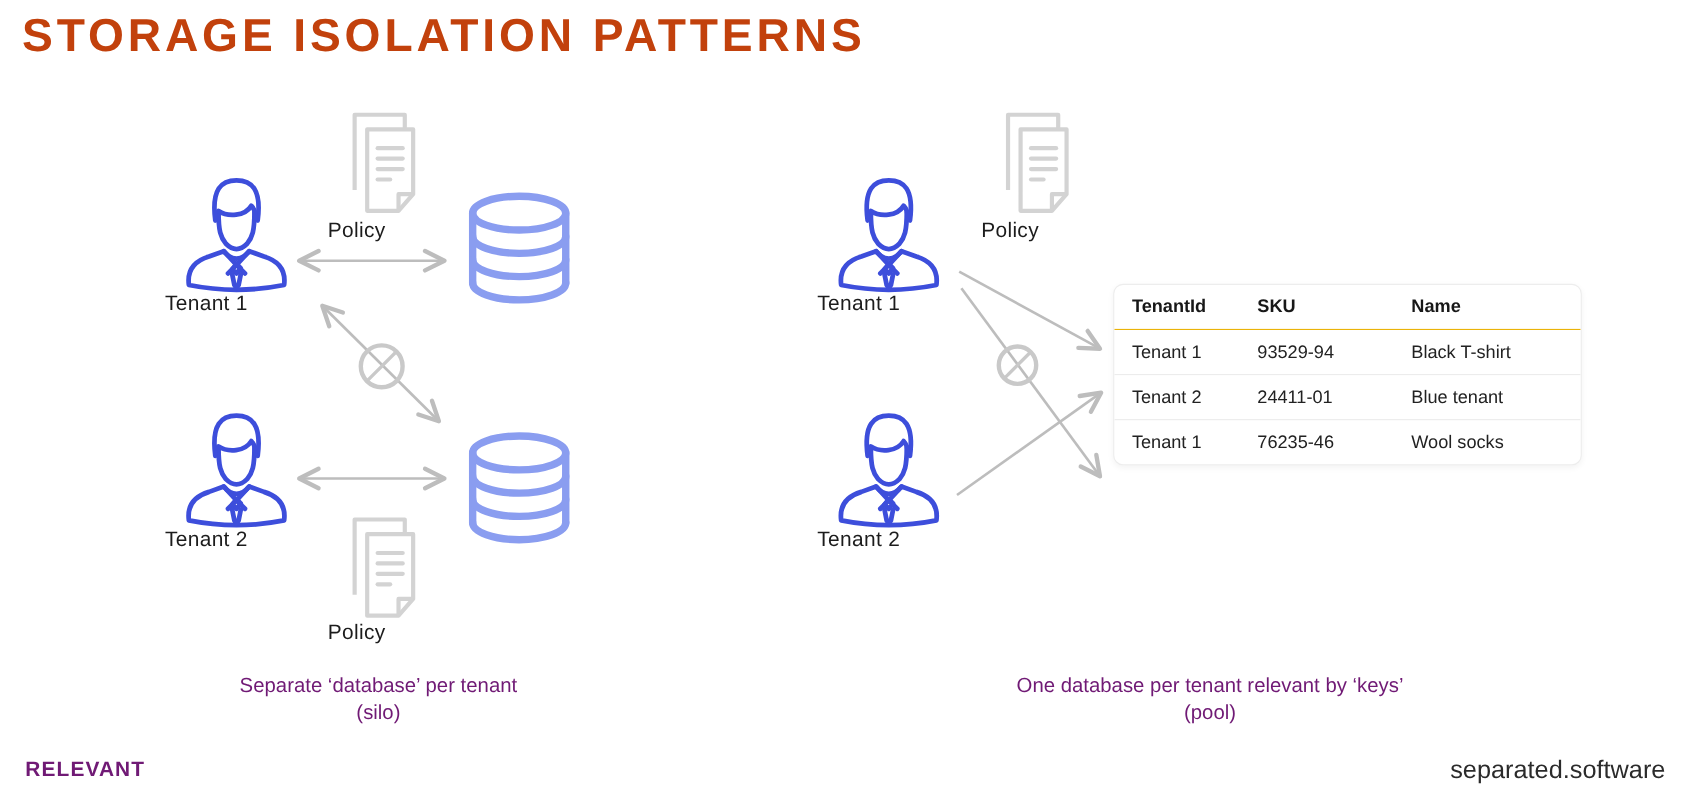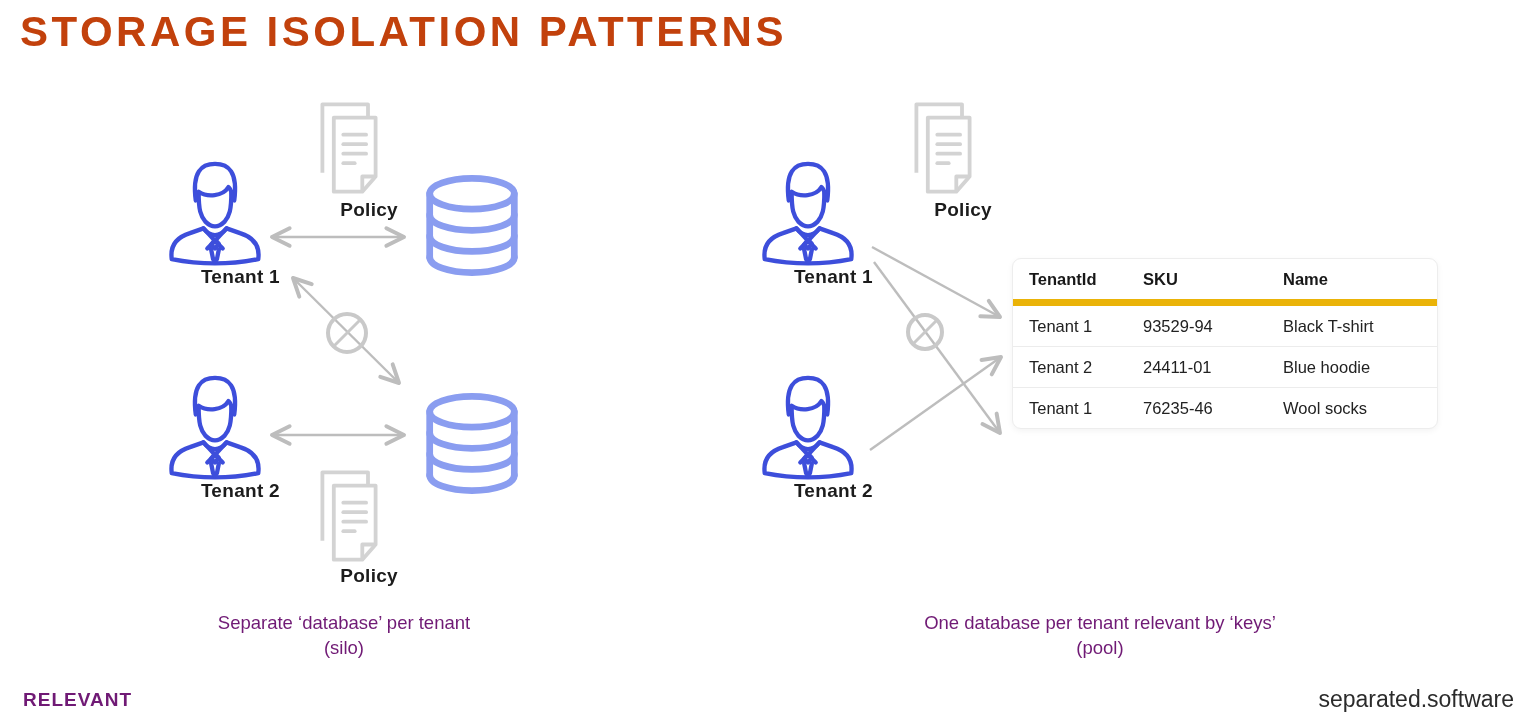--- a/index.html
+++ b/index.html
@@ -10,38 +10,38 @@
   .abs{position:absolute;}
   .title{
     left:20px;top:8px;font-size:42px;font-weight:700;letter-spacing:3.5px;
     color:#c2410c;white-space:nowrap;
   }
   .connectors{left:0;top:0;width:1536px;height:722px;pointer-events:none;}
   .icon svg{display:block;width:100%;height:100%;}
   .person{color:#3d4edb;}
   .db{color:#8a9df0;}
   .entity-label{
-    font-size:19px;font-weight:700;color:#1c1c1c;text-align:right;
+    font-size:19px;font-weight:400;color:#1c1c1c;text-align:left;
     letter-spacing:.3px;white-space:nowrap;
   }
   .caption{
     font-size:18.5px;color:#701a75;text-align:center;line-height:25px;
     width:560px;
   }
   .table-card{
     left:1012px;top:258px;width:424px;
     background:#fff;border:1px solid #ededed;border-radius:9px;
     box-shadow:0 2px 6px rgba(0,0,0,.05);
     overflow:hidden;
   }
   .trow{
     display:grid;grid-template-columns:114px 140px 1fr;align-items:center;
     height:40px;padding-left:16px;font-size:16.5px;color:#222;
   }
-  .trow.head{height:40px;font-weight:700;border-bottom:7px solid #eab308;color:#181818;}
+  .trow.head{height:40px;font-weight:700;border-bottom:1px solid #eab308;color:#181818;}
   .trow.body{border-bottom:1px solid #ececec;}
   .trow.body:last-child{border-bottom:none;}
   .footer-brand{
     left:23px;top:689px;font-size:19px;font-weight:700;letter-spacing:1px;color:#701a75;
   }
   .footer-site{
     right:22px;top:686px;font-size:23px;font-weight:400;color:#2b2b2b;
   }
 </style>
 </head>
@@ -186,21 +186,21 @@
     <div>Name</div>
   </div>
   <div class="trow body">
     <div>Tenant 1</div>
     <div>93529-94</div>
     <div>Black T-shirt</div>
   </div>
   <div class="trow body">
     <div>Tenant 2</div>
     <div>24411-01</div>
-    <div>Blue hoodie</div>
+    <div>Blue tenant</div>
   </div>
   <div class="trow body">
     <div>Tenant 1</div>
     <div>76235-46</div>
     <div>Wool socks</div>
   </div>
 </div>
 
 <div class="abs caption" style="left:820px;top:610px">
   <div>One database per tenant relevant by ‘keys’</div>

